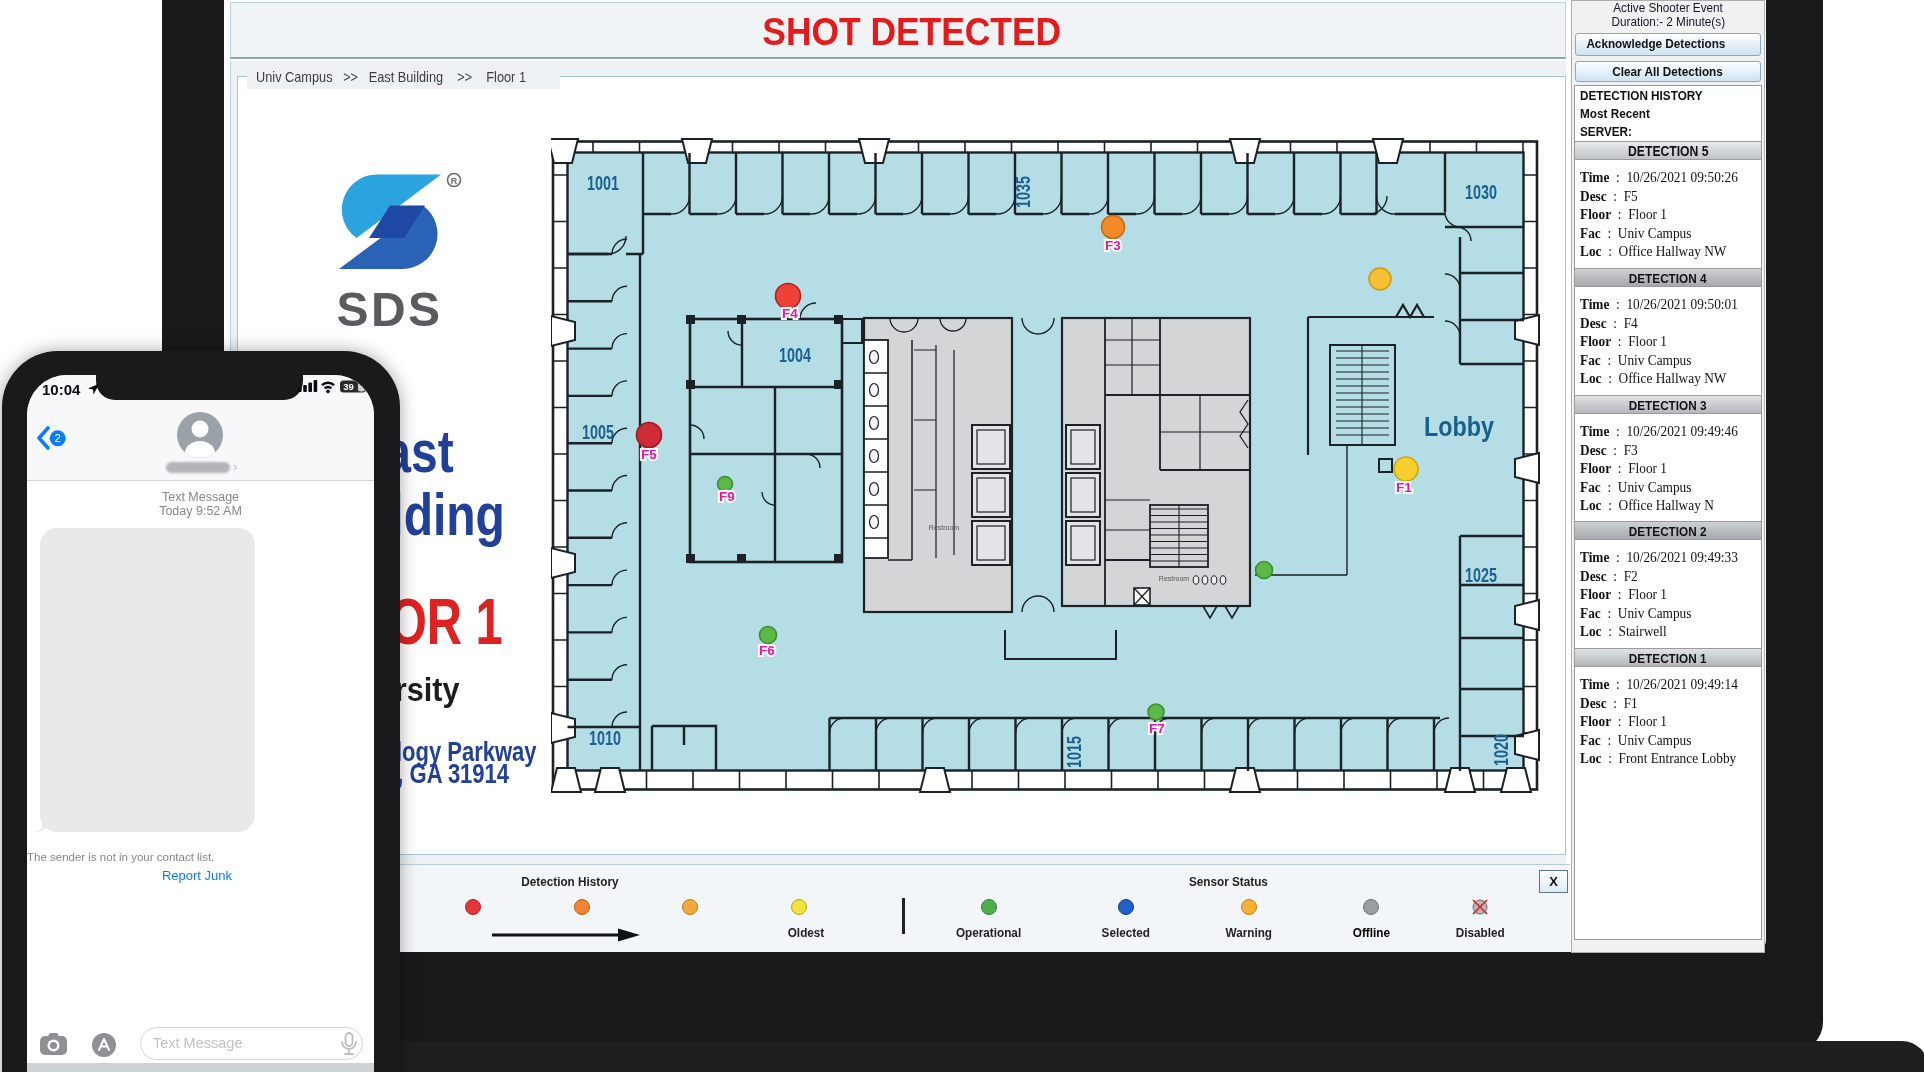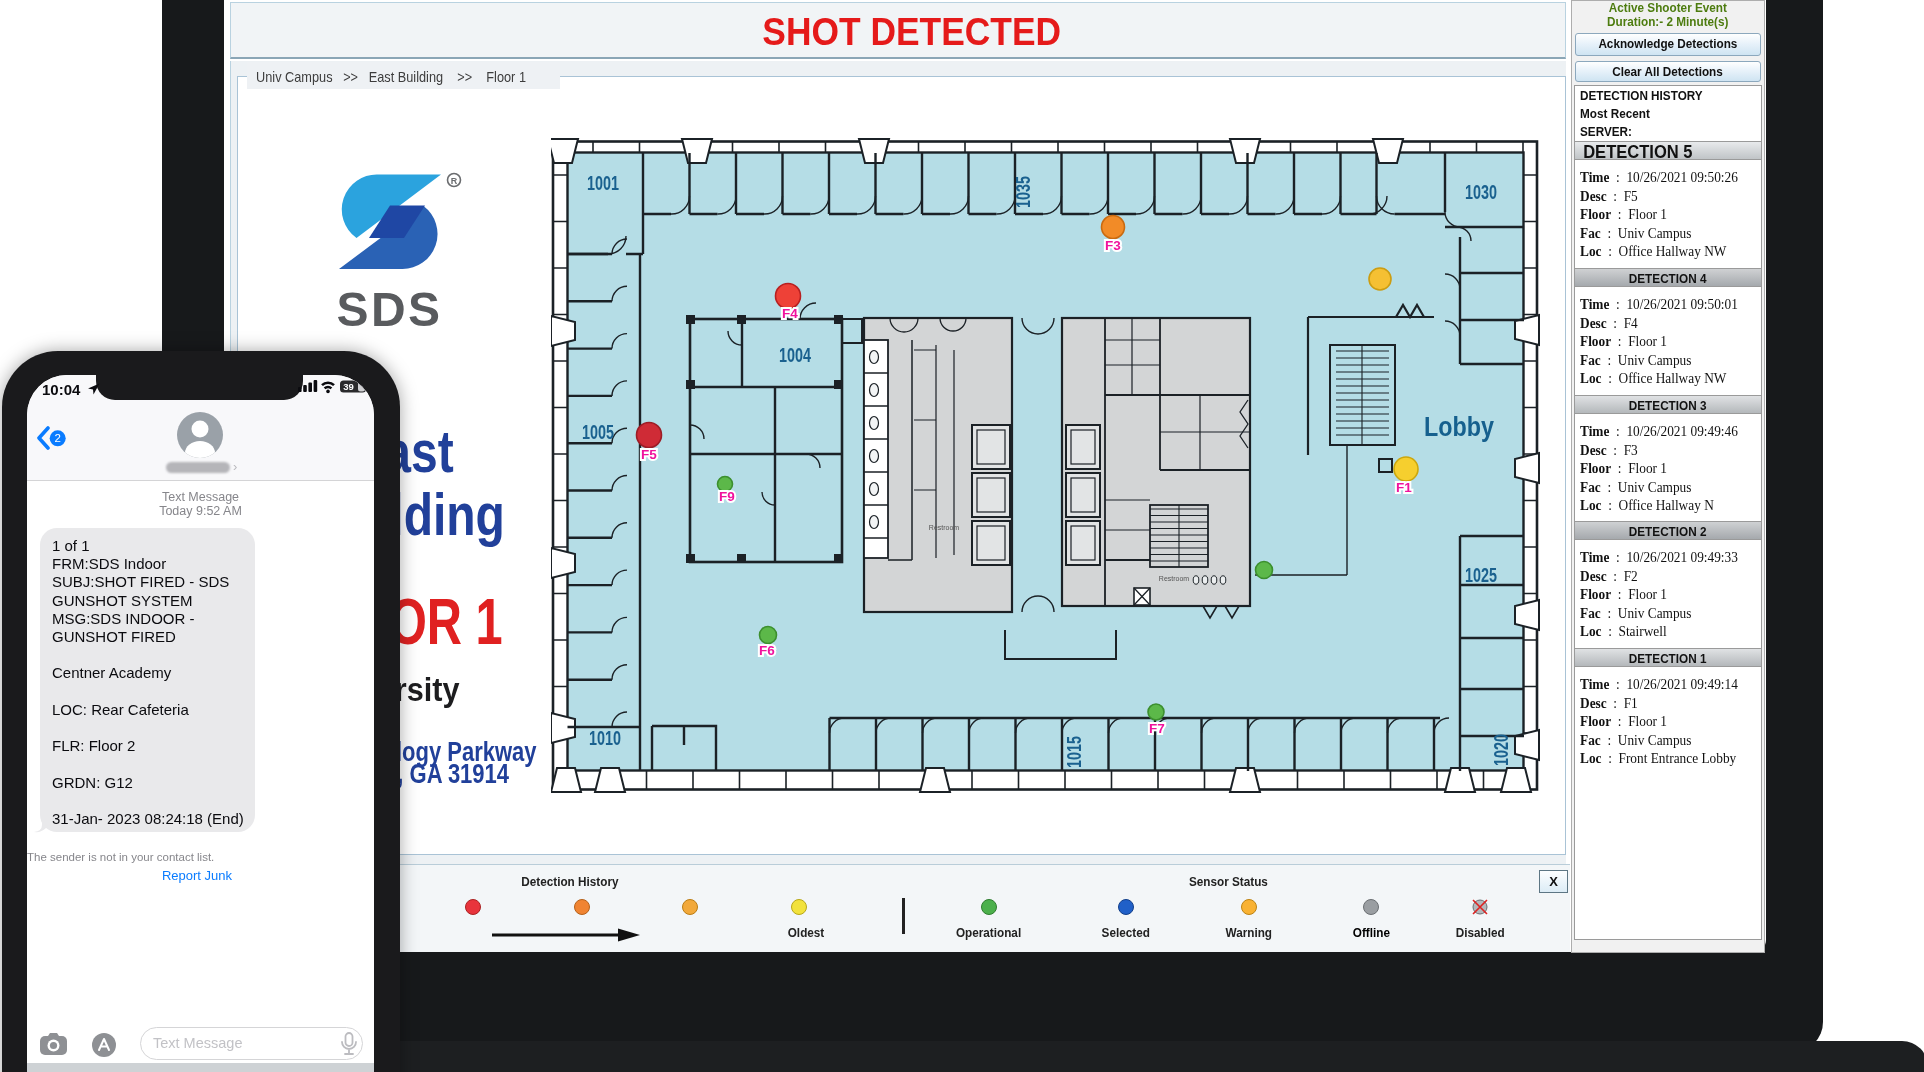--- a/index.html
+++ b/index.html
@@ -172,30 +172,30 @@
 <div class="ab" style="left:1204px;top:925px;width:90px;text-align:center;font-size:13.5px;font-weight:bold;color:#222"><span class="sq">Warning</span></div>
 <div class="ab" style="left:1363px;top:899px;width:16px;height:16px;border-radius:50%;background:#9a9ea2;border:1.5px solid #6b6f73;box-sizing:border-box"></div>
 <div class="ab" style="left:1326px;top:925px;width:90px;text-align:center;font-size:13.5px;font-weight:bold;color:#000000"><span class="sq">Offline</span></div>
 <svg class="ab" style="left:1465px;top:898px" width="30" height="20" viewBox="0 0 30 20">
 <circle cx="15" cy="9" r="7" fill="#b4b8bc" stroke="#6b6f73" stroke-width="1"></circle>
 <path d="M8,2 L22,16 M22,2 L8,16" stroke="#d22" stroke-width="1.6"></path>
     </svg>
 <div class="ab" style="left:1435px;top:925px;width:90px;text-align:center;font-size:13.5px;font-weight:bold;color:#222"><span class="sq">Disabled</span></div>
 <div class="ab" style="left:1539px;top:870px;width:29px;height:23px;background:linear-gradient(#fdfeff,#dcecf6);border:1.5px solid #5d7684;text-align:center;font-size:13px;font-weight:bold;color:#111;line-height:21px">X</div>
 <div class="ab" style="left:1571px;top:0;width:194px;height:953px;background:#f1f1f1;border:1px solid #adadad"></div>
-<div class="ab" style="left:1571px;top:1px;width:194px;text-align:center;font-size:13.5px;font-weight:bold;color:#4d7c0f;line-height:13.5px"><span class="sq">Active Shooter Event</span><br><span class="sq">Duration:- 2 Minute(s)</span></div>
-<div class="ab" style="left:1575px;top:33px;width:186px;height:23px;background:linear-gradient(#ffffff,#e8f2fa 45%,#cfe4f2);border:1.5px solid #8ca8bd;border-radius:3px;text-align:center;font-size:13.5px;font-weight:bold;color:#111;line-height:19px"><span class="sq">Acknowledge Detections</span></div>
+<div class="ab" style="left:1571px;top:1px;width:194px;text-align:center;font-size:13.5px;font-weight:normal;color:#0f172a;line-height:13.5px"><span class="sq">Active Shooter Event</span><br><span class="sq">Duration:- 2 Minute(s)</span></div>
+<div class="ab" style="left:1575px;top:33px;width:186px;height:23px;background:linear-gradient(#ffffff,#e8f2fa 45%,#cfe4f2);border:1.5px solid #8ca8bd;border-radius:3px;text-align:left;font-size:13.5px;font-weight:bold;color:#111;line-height:19px"><span class="sq">Acknowledge Detections</span></div>
 <div class="ab" style="left:1575px;top:61px;width:186px;height:21px;background:linear-gradient(#ffffff,#e8f2fa 45%,#cfe4f2);border:1.5px solid #8ca8bd;border-radius:3px;text-align:center;font-size:13.5px;font-weight:bold;color:#111;line-height:19px"><span class="sq">Clear All Detections</span></div>
 <div class="ab" style="left:1574px;top:85px;width:188px;height:855px;background:#fff;border:1px solid #9a9a9a"></div>
 <div class="ab" style="left:1580px;top:87px;font-size:13.5px;font-weight:bold;color:#111;line-height:18px">
       <div class="sql">DETECTION HISTORY</div>
       <div class="sql">Most Recent</div>
       <div class="sql">SERVER:</div>
     </div>
-<div class="ab" style="left:1574px;top:141px;width:188px;height:19px;background:linear-gradient(#e8eaec,#c0c4c7);border:1px solid #9a9a9a;text-align:left;font-size:19px;font-weight:bold;color:#111;line-height:19px"><span class="sq">DETECTION 5</span></div>
+<div class="ab" style="left:1574px;top:141px;width:188px;height:19px;background:linear-gradient(#e8eaec,#c0c4c7);border:1px solid #9a9a9a;text-align:center;font-size:14px;font-weight:bold;color:#111;line-height:19px"><span class="sq">DETECTION 5</span></div>
 <div class="ab" style="left:1580px;top:168px;font-family:'Liberation Serif',serif;font-size:15.5px;color:#111;line-height:18.6px;transform:scaleX(.86);transform-origin:0 0">
       <div><b>Time</b>&nbsp; : &nbsp;10/26/2021 09:50:26</div>
       <div><b>Desc</b>&nbsp; : &nbsp;F5</div>
       <div><b>Floor</b>&nbsp; : &nbsp;Floor 1</div>
       <div><b>Fac</b>&nbsp; : &nbsp;Univ Campus</div>
       <div><b>Loc</b>&nbsp; : &nbsp;Office Hallway NW</div>
     </div>
 <div class="ab" style="left:1574px;top:268px;width:188px;height:19px;background:linear-gradient(#cfd1d3,#a5a9ad);border:1px solid #9a9a9a;text-align:center;font-size:13.5px;font-weight:bold;color:#111;line-height:19px"><span class="sq">DETECTION 4</span></div>
 <div class="ab" style="left:1580px;top:295px;font-family:'Liberation Serif',serif;font-size:15.5px;color:#111;line-height:18.6px;transform:scaleX(.86);transform-origin:0 0">
       <div><b>Time</b>&nbsp; : &nbsp;10/26/2021 09:50:01</div>
@@ -266,36 +266,20 @@
           <ellipse cx="24" cy="42" rx="15" ry="12" fill="#fff"></ellipse>
         </g>
       </svg>
 <div class="ab" style="left:139px;top:87px;width:64px;height:11px;border-radius:6px;background:#b5b5b9;filter:blur(1.2px)"></div>
 <div class="ab" style="left:206px;top:84px;font-size:13px;color:#b9b9bd">›</div>
 <div class="ab" style="left:0;top:116px;width:347px;text-align:center;font-size:12.5px;color:#86868b;line-height:13.5px">Text Message<br>Today 9:52 AM</div>
 <div class="ab" style="left:13px;top:153px;width:215px;height:304px;background:#e9e9eb;border-radius:17px"></div>
 <svg class="ab" style="left:6px;top:440px" width="16" height="18" viewBox="0 0 16 18">
         <path d="M9,0 L9,10 Q9,16 1,17 Q8,18 13,13 L14,0 Z" fill="#e9e9eb"></path>
       </svg>
-<div class="ab" style="left:25px;top:162px;font-size:15px;color:#0b0b0f;line-height:18.2px;white-space:pre">1 of 1
-FRM:SDS Indoor
-SUBJ:SHOT FIRED - SDS
-GUNSHOT SYSTEM
-MSG:SDS INDOOR -
-GUNSHOT FIRED
-
-Centner Academy
-
-LOC: Rear Cafeteria
-
-FLR: Floor 2
-
-GRDN: G12
-
-31-Jan- 2023 08:24:18 (End)</div>
 <div class="ab" style="left:0;top:476px;width:347px;text-align:left;font-size:11.5px;color:#86868b">The sender is not in your contact list.</div>
 <div class="ab" style="left:0;top:493px;width:340px;text-align:center;font-size:13px;color:#0a7cff">Report Junk</div>
 <svg class="ab" style="left:12px;top:657px" width="30" height="24" viewBox="0 0 30 24">
         <rect x="1" y="4" width="27" height="19" rx="5" fill="#8e9094"></rect>
         <path d="M9,4 L11,1 H18 L20,4" fill="#8e9094"></path>
         <circle cx="14.5" cy="13.5" r="6" fill="#fff"></circle>
         <circle cx="14.5" cy="13.5" r="3.6" fill="#8e9094"></circle>
       </svg>
 <svg class="ab" style="left:64px;top:657px" width="26" height="26" viewBox="0 0 26 26">
         <circle cx="13" cy="13" r="12" fill="#8e9094"></circle>

